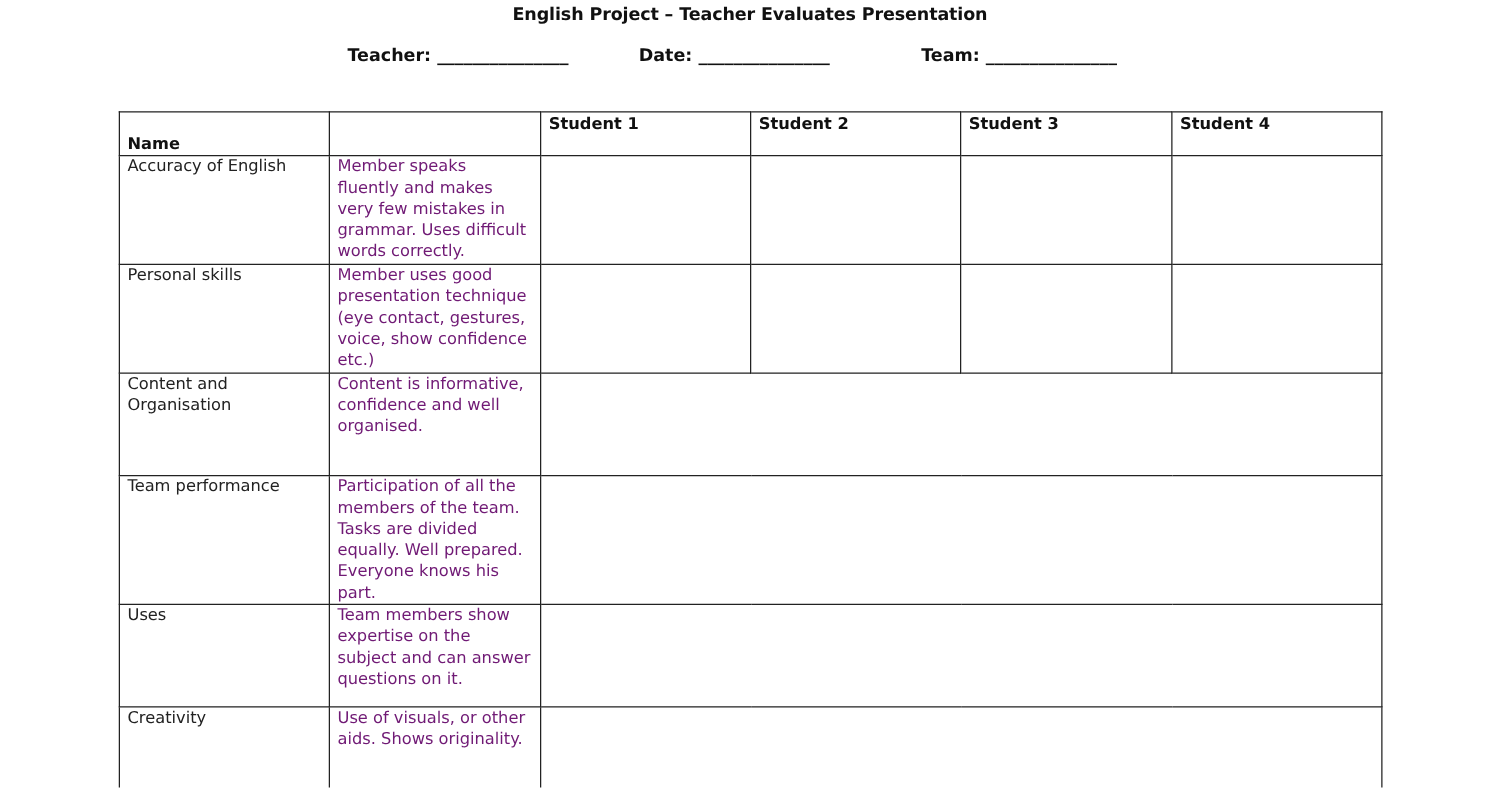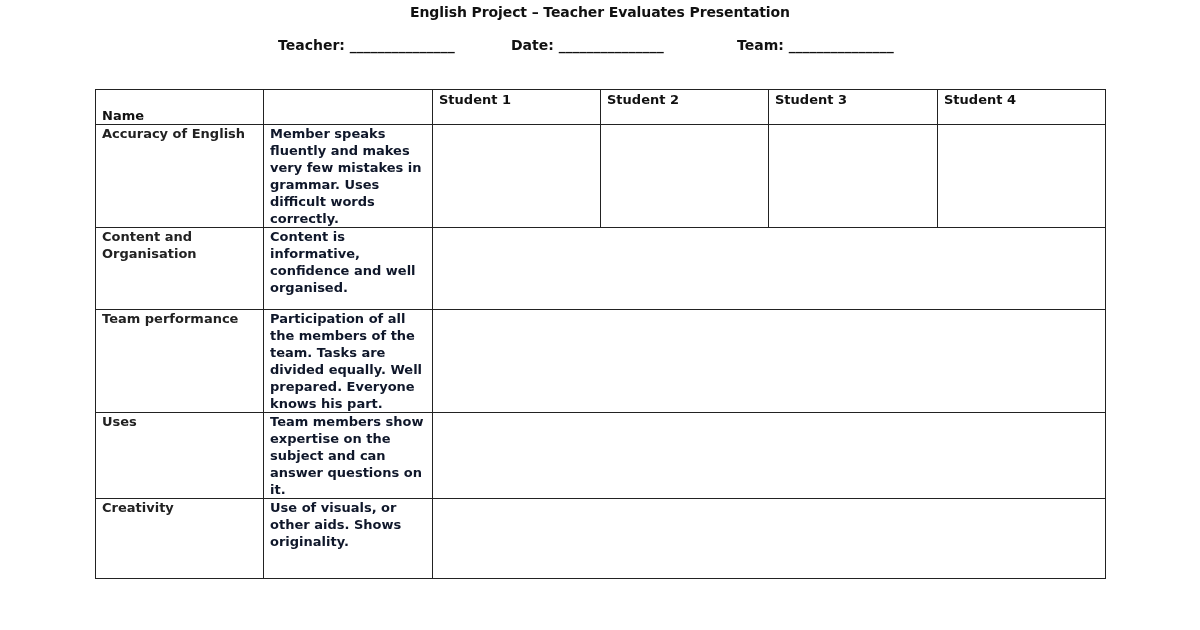--- a/index.html
+++ b/index.html
@@ -16,27 +16,27 @@
       font-weight:bold; font-size:14px;
     }
     .meta span { position:absolute; white-space:nowrap; }
     table.rubric {
       position:absolute; left:95px; top:89px;
       border-collapse:collapse; table-layout:fixed;
       width:1011px;
     }
     table.rubric td, table.rubric th {
       border:1px solid #222; padding:0 6px; vertical-align:top;
-      font-size:13px; line-height:17px; font-weight:bold; text-align:left;
+      font-size:13px; line-height:17px; font-weight:normal; text-align:left;
       overflow:hidden;
     }
     table.rubric th.student { font-weight:bold; padding-top:1px; }
     table.rubric th.namehead { vertical-align:bottom; font-weight:bold; padding-bottom:0; }
     .crit { color:#222; }
-    .desc { color:#0f172a; }
+    .desc { color:#701a75; }
   </style>
 </head>
 <body>
 
 <div class="title">English Project – Teacher Evaluates Presentation</div>
 
 <div class="meta">
   <span style="left:278px">Teacher: _______________</span>
   <span style="left:511px">Date: _______________</span>
   <span style="left:737px">Team: _______________</span>
@@ -61,20 +61,28 @@
     <th class="student">Student 4</th>
   </tr>
   <tr style="height:87px">
     <td class="crit">Accuracy of English</td>
     <td class="desc">Member speaks fluently and makes very few mistakes in grammar. Uses difficult words correctly.</td>
     <td></td>
     <td></td>
     <td></td>
     <td></td>
   </tr>
+  <tr style="height:87px">
+    <td class="crit">Personal skills</td>
+    <td class="desc">Member uses good presentation technique (eye contact, gestures, voice, show confidence etc.)</td>
+    <td></td>
+    <td></td>
+    <td></td>
+    <td></td>
+  </tr>
   <tr style="height:82px">
     <td class="crit">Content and Organisation</td>
     <td class="desc">Content is informative, confidence and well organised.</td>
     <td colspan="4"></td>
   </tr>
   <tr style="height:103px">
     <td class="crit">Team performance</td>
     <td class="desc">Participation of all the members of the team. Tasks are divided equally. Well prepared. Everyone knows his part.</td>
     <td colspan="4"></td>
   </tr>

